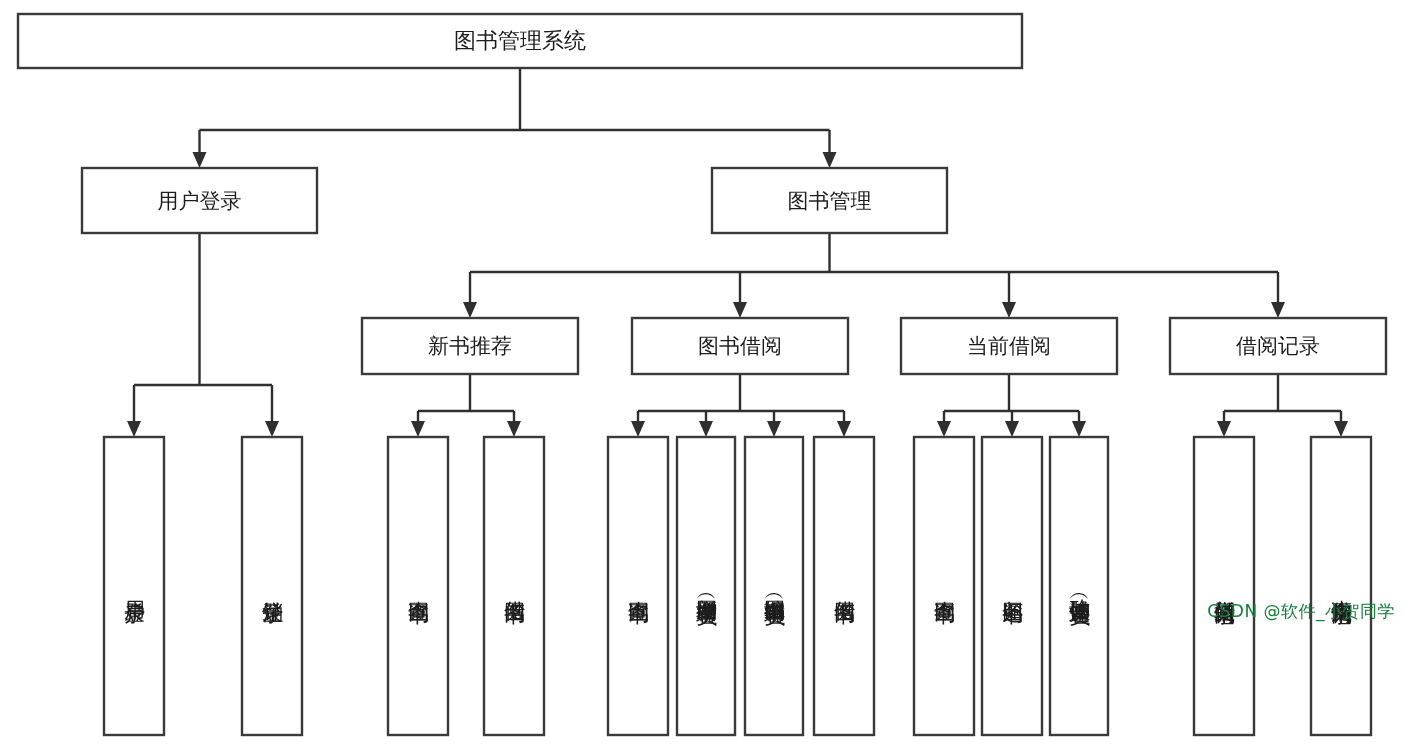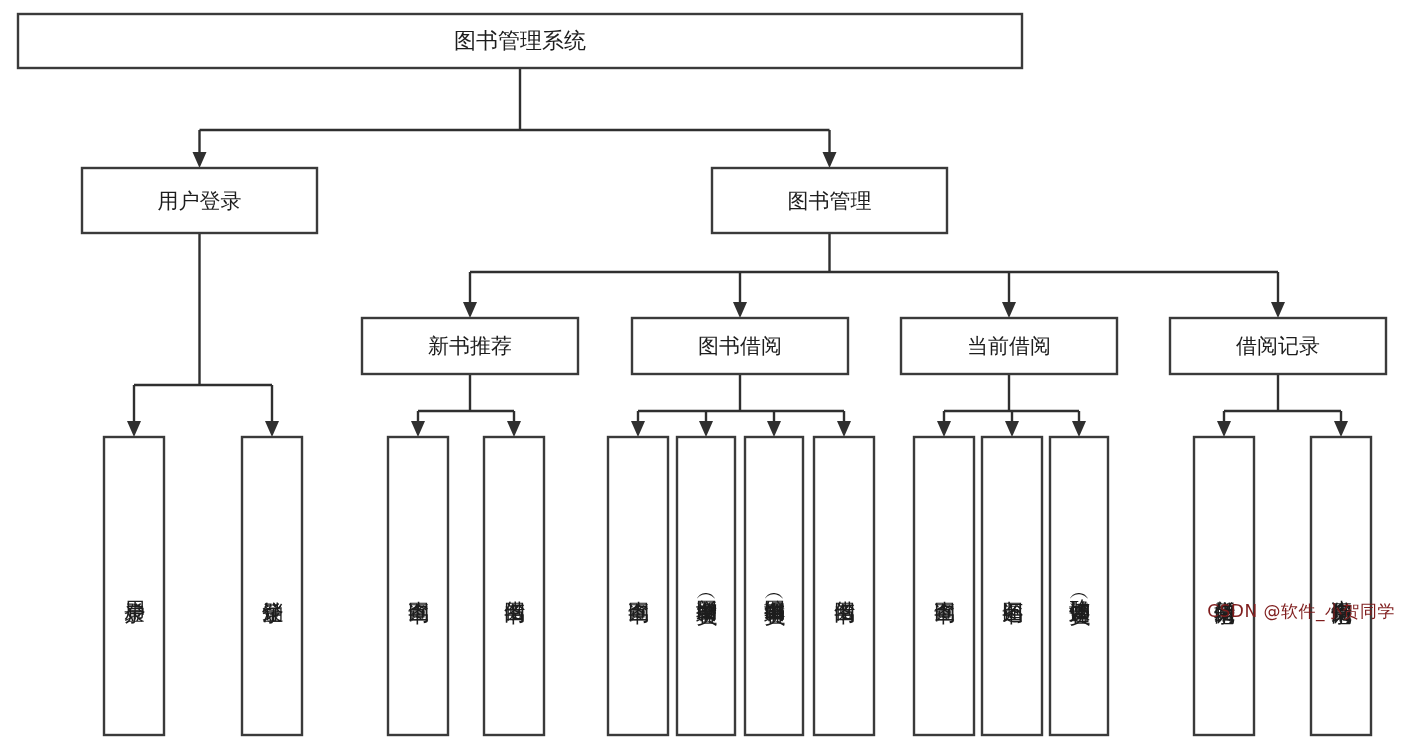--- a/index.html
+++ b/index.html
@@ -65,21 +65,21 @@
     white-space: nowrap;
     text-align: center;
     pointer-events: none;
   }
   .watermark {
     position: absolute;
     right: 10px;
     bottom: 6px;
     font-family: "DejaVu Sans", "Liberation Sans", sans-serif;
     font-size: 17px;
-    color: #7f1d1d;
+    color: #15803d;
     white-space: nowrap;
     letter-spacing: 0.5px;
   }
 </style>
 </head>
 <body>
 
 <div id="diagram-root">
 
   <svg id="diagram-svg" viewBox="0 0 1405 747">

